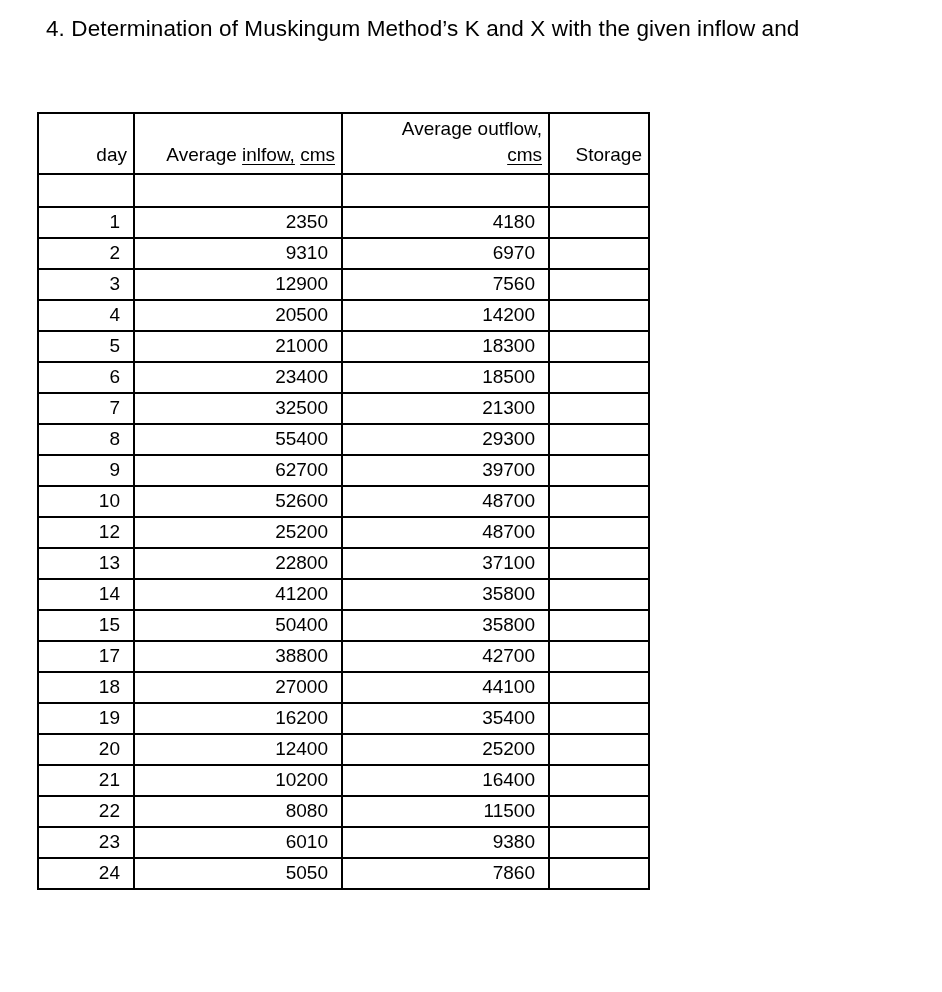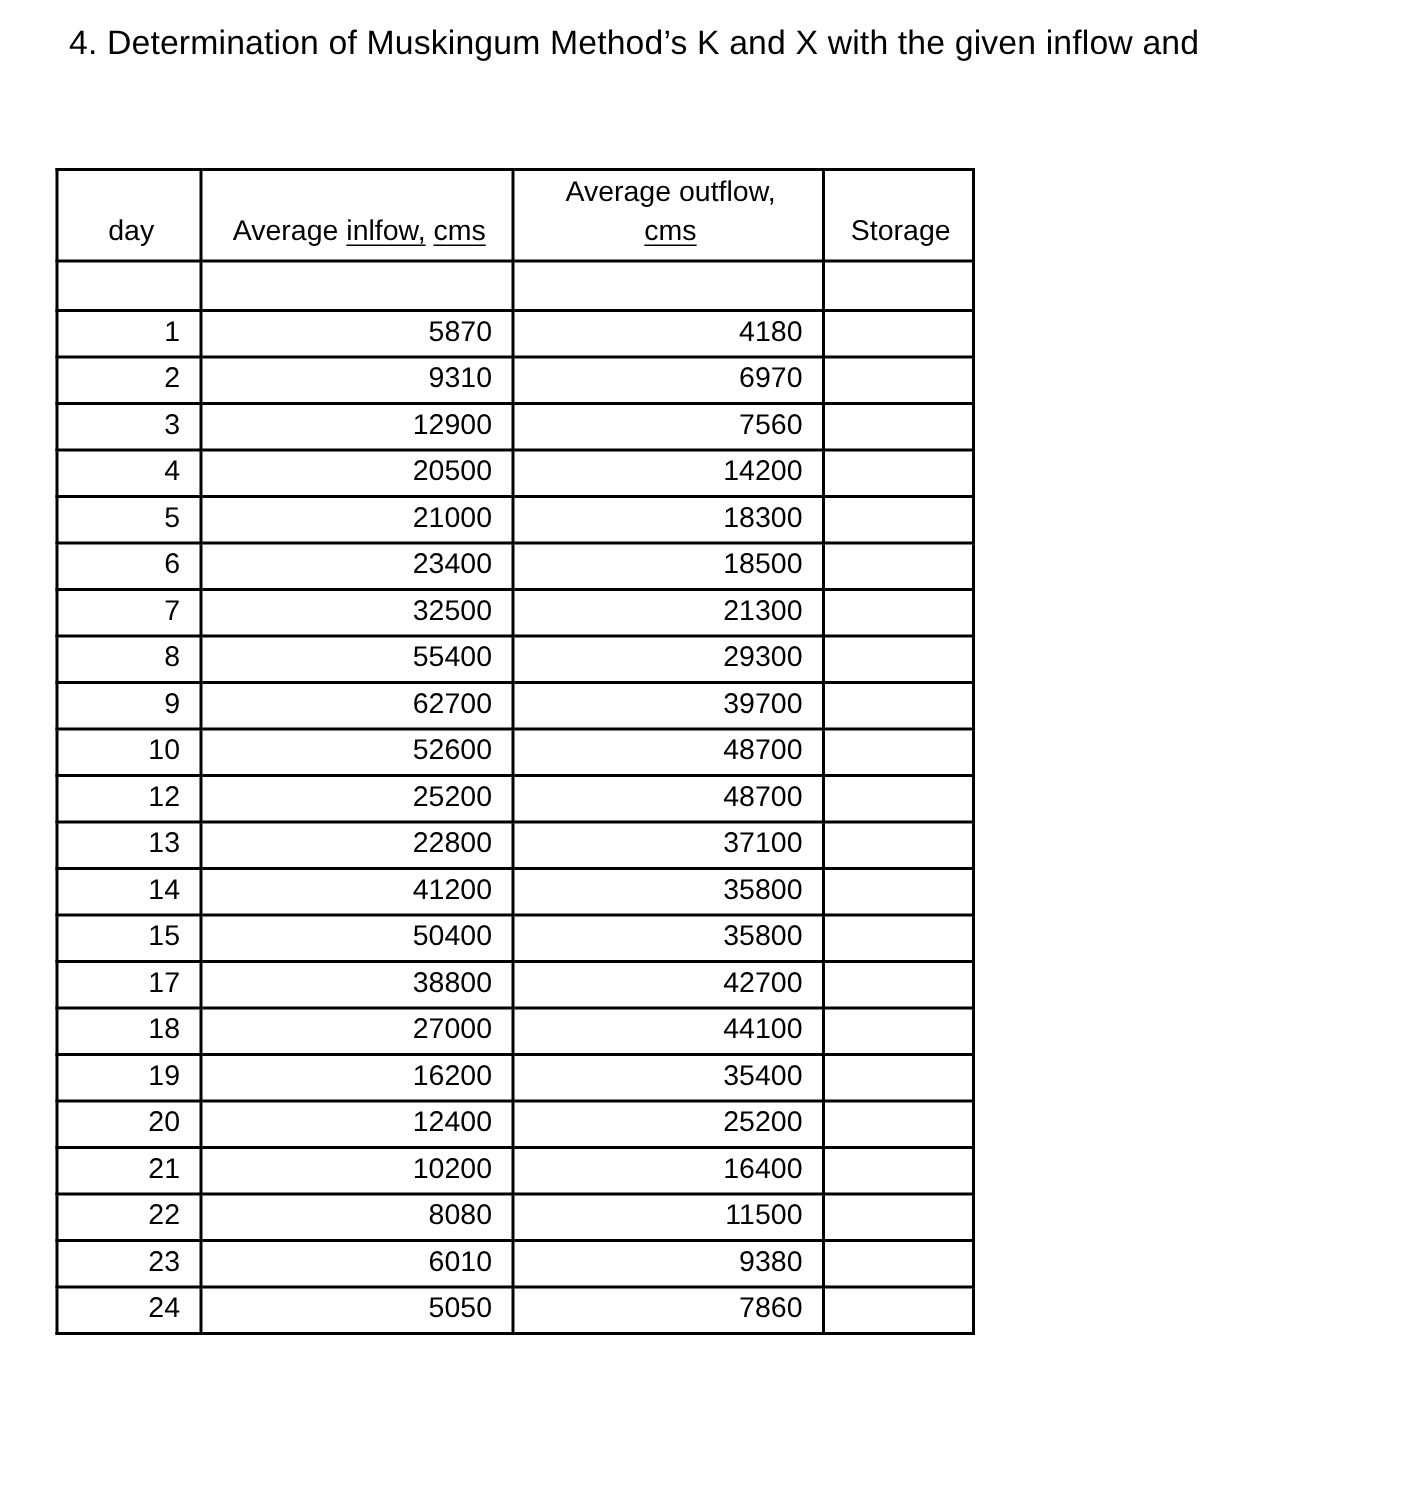--- a/index.html
+++ b/index.html
@@ -37,21 +37,21 @@
     table-layout: fixed;
   }
   .hydro th, .hydro td {
     border: 2px solid #000000;
     font-size: 19px;
     overflow: hidden;
   }
   .hydro thead tr.header-row { height: 56px; }
   .hydro th {
     font-weight: normal;
-    text-align: center;
+    text-align: right;
     vertical-align: bottom;
     padding: 2px 6px 5px 9px;
     line-height: 26px;
   }
   .hydro tr.spacer { height: 29px; }
   .hydro tr.spacer td { height: 29px; }
   .hydro tbody tr.data { height: 31px; }
   .hydro tbody tr.data td {
     text-align: right;
     vertical-align: middle;
@@ -92,21 +92,21 @@
     </thead>
     <tbody>
       <tr class="spacer">
         <td></td>
         <td></td>
         <td></td>
         <td></td>
       </tr>
     <tr class="data">
           <td>1</td>
-          <td>5870</td>
+          <td>2350</td>
           <td>4180</td>
           <td></td>
         </tr>
         <tr class="data">
           <td>2</td>
           <td>9310</td>
           <td>6970</td>
           <td></td>
         </tr>
         <tr class="data">

